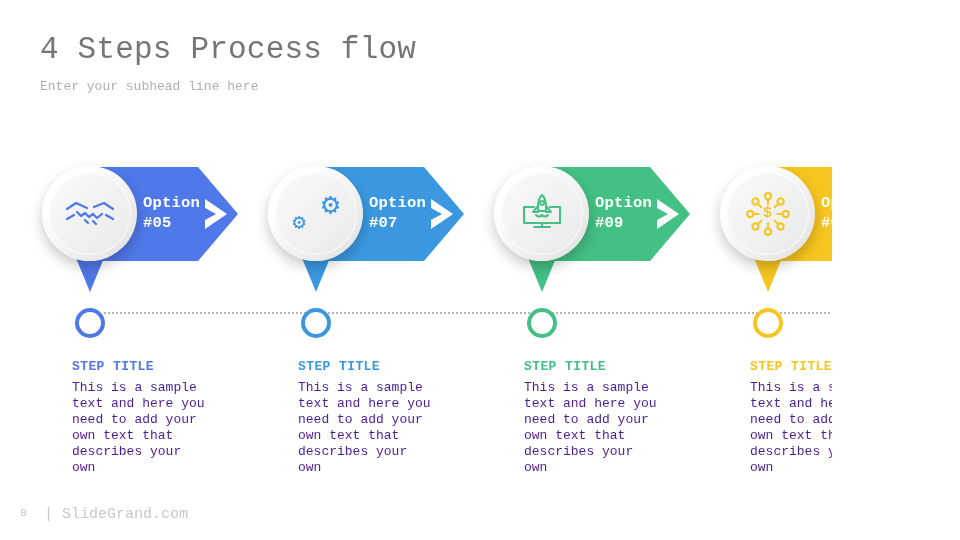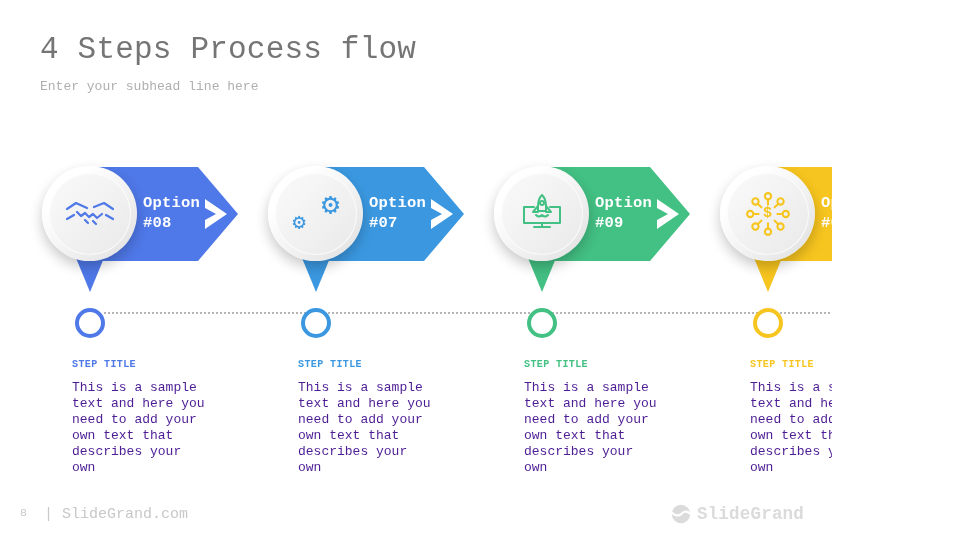--- a/index.html
+++ b/index.html
@@ -23,21 +23,21 @@
       box-shadow:0 6px 13px rgba(0,0,0,0.22);display:flex;align-items:center;justify-content:center;}
   .inner-circle{width:82px;height:82px;border-radius:50%;
       background:linear-gradient(135deg,#f7f7f7 20%,#e9e9e9 100%);
       box-shadow:inset 0 0 0 1px rgba(255,255,255,0.75);
       display:flex;align-items:center;justify-content:center;position:relative;}
   .pointer{position:absolute;left:34px;top:91px;width:0;height:0;z-index:0;
       border-left:14px solid transparent;border-right:14px solid transparent;
       border-top:34px solid var(--c);}
   .ring{position:absolute;left:33px;top:141px;width:22px;height:22px;border-radius:50%;
       border:4px solid var(--c);background:#ffffff;z-index:4;}
-  .step-title{position:absolute;left:30px;top:192px;font-size:10px;font-weight:bold;
+  .step-title{position:absolute;left:30px;top:192px;font-size:13px;font-weight:bold;
       letter-spacing:0.4px;color:var(--c);}
   .step-desc{position:absolute;left:30px;top:213px;width:140px;font-size:13px;line-height:16px;color:#4c1d95;}
 
   
   .icon-wrap{position:relative;width:52px;height:46px;display:flex;align-items:center;justify-content:center;}
   .gear-lg,.gear-sm{position:absolute;color:var(--c);line-height:1;}
   .gear-lg::before{content:"\2699";font-size:30px;}
   .gear-sm::before{content:"\2699";font-size:22px;}
   .gear-lg{right:2px;top:0px;}
   .gear-sm{left:3px;bottom:2px;}
@@ -62,21 +62,21 @@
   <div class="timeline"></div>
   <div class="timeline-arrow"></div>
 
   <div class="unit" style="left: 42px; --c: #4F78E8;">
     <svg class="banner" viewBox="0 0 153 94">
       <path d="M10,0 H113 L153,47 L113,94 H10 Q0,94 0,84 V10 Q0,0 10,0 Z" style="fill:var(--c)"></path>
       <polygon points="120,32 142,47 120,62 120,53 131,47 120,41" fill="#ffffff"></polygon>
     </svg>
     <div class="banner-text">
       <div>Option</div>
-        <div>#08</div>
+        <div>#05</div>
     </div>
     <div class="big-circle">
       <div class="inner-circle">
         <svg width="48" height="32" viewBox="0 0 48 32" fill="none" style="stroke:var(--c)" stroke-width="2.2" stroke-linecap="round" stroke-linejoin="round">
           <path d="M1,11 L10,5 L21,10"></path>
           <path d="M1,21 L8,17"></path>
           <path d="M47,11 L38,5 L28,9"></path>
           <path d="M47,21 L40,17"></path>
           <path d="M11,14 l4,4 l4,-3 l4,4 l4,-3 l4,4 l5,-4"></path>
           <path d="M19,22 l3,3 M27,23 l3,3"></path>
@@ -167,21 +167,14 @@
       </div>
     </div>
     <div class="pointer"></div>
     <div class="ring"></div>
     <div class="step-title">STEP TITLE</div>
     <div class="step-desc">This is a sample text and here you need to add your own text that describes your own</div>
   </div>
 
   <div class="page-num">8</div>
   <div class="footer-site">| SlideGrand.com</div>
-  <div class="brand">
-    <svg width="22" height="22" viewBox="0 0 24 24">
-      <circle cx="12" cy="12" r="10" fill="#DBDBDB"></circle>
-      <path d="M2,9 C6,13 10,13 13,10 C16,7 20,8 22,10 L22,13 C18,10 15,10 13,13 C10,16 5,15 2,12 Z" fill="#ffffff"></path>
-    </svg>
-    <span class="brand-name">SlideGrand</span>
-  </div>
 
 </div>
 
 </body></html>

